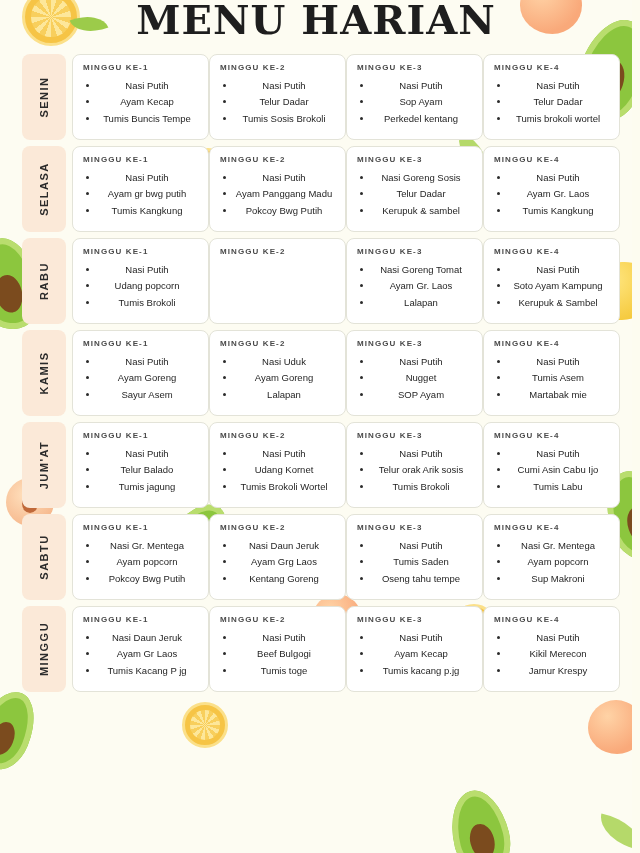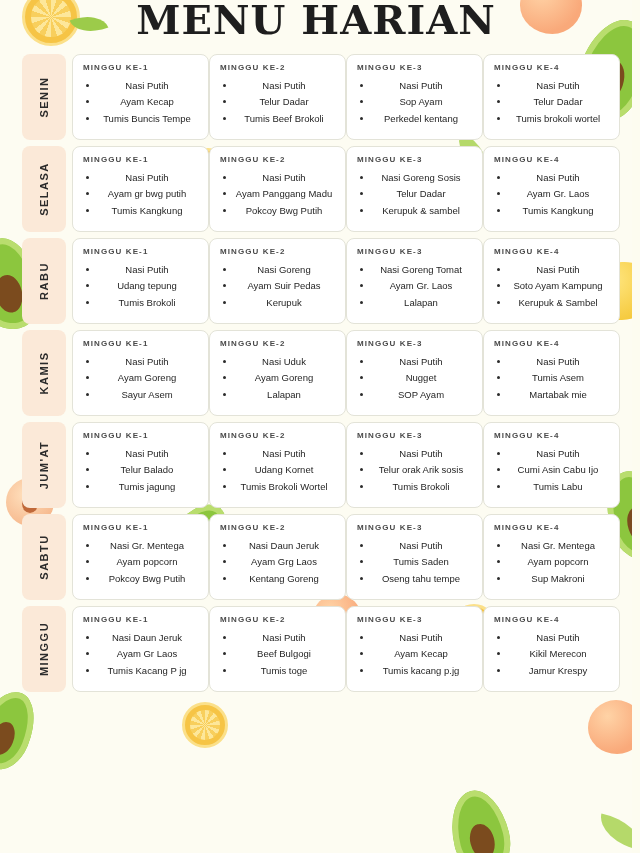--- a/index.html
+++ b/index.html
@@ -198,21 +198,21 @@
               <li>Nasi Putih</li>
               <li>Ayam Kecap</li>
               <li>Tumis Buncis Tempe</li>
             </ul>
           </div>
           <div class="week-card">
             <div class="week-head">MINGGU KE-2</div>
             <ul>
               <li>Nasi Putih</li>
               <li>Telur Dadar</li>
-              <li>Tumis Beef Brokoli</li>
+              <li>Tumis Sosis Brokoli</li>
             </ul>
           </div>
           <div class="week-card">
             <div class="week-head">MINGGU KE-3</div>
             <ul>
               <li>Nasi Putih</li>
               <li>Sop Ayam</li>
               <li>Perkedel kentang</li>
             </ul>
           </div>
@@ -267,31 +267,26 @@
       </div>
       <div class="day-row">
         <div class="day-label">
           <span>RABU</span>
         </div>
         <div class="weeks">
           <div class="week-card">
             <div class="week-head">MINGGU KE-1</div>
             <ul>
               <li>Nasi Putih</li>
-              <li>Udang tepung</li>
+              <li>Udang popcorn</li>
               <li>Tumis Brokoli</li>
             </ul>
           </div>
           <div class="week-card">
             <div class="week-head">MINGGU KE-2</div>
-            <ul>
-              <li>Nasi Goreng</li>
-              <li>Ayam Suir Pedas</li>
-              <li>Kerupuk</li>
-            </ul>
           </div>
           <div class="week-card">
             <div class="week-head">MINGGU KE-3</div>
             <ul>
               <li>Nasi Goreng Tomat</li>
               <li>Ayam Gr. Laos</li>
               <li>Lalapan</li>
             </ul>
           </div>
           <div class="week-card">

